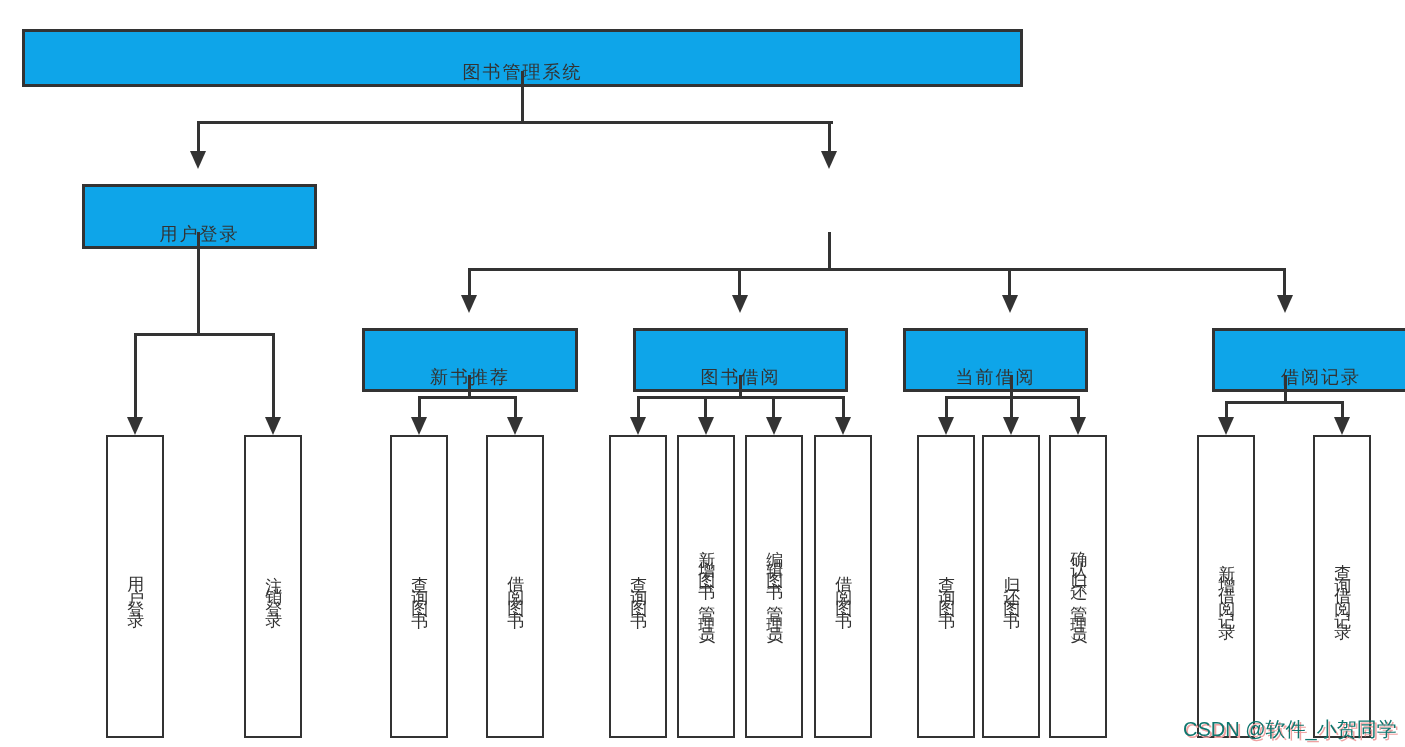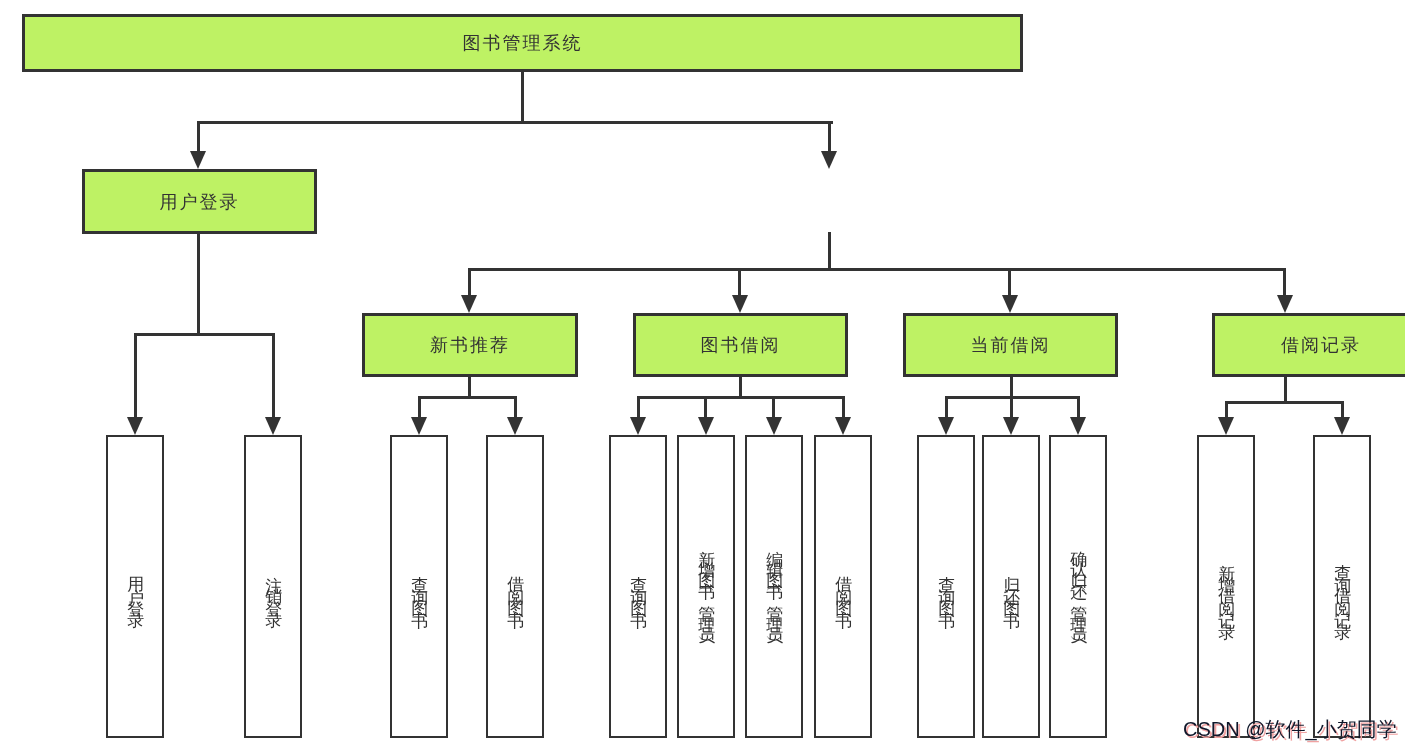--- a/index.html
+++ b/index.html
@@ -9,27 +9,28 @@
     height: 747px;
     background: #ffffff;
     font-family: "Liberation Sans", "DejaVu Sans", sans-serif;
     overflow: hidden;
   }
   
   .hbox {
     position: absolute;
     box-sizing: border-box;
     border: 3px solid #333333;
-    background: #bef264;
+    background: #0ea5e9;
     display: flex;
-    align-items: center;
+    align-items: flex-end;
     justify-content: center;
     font-size: 18px;
     letter-spacing: 2px;
     color: #333333;
+    margin-top: 15px;
   }
   
   .vbox {
     position: absolute;
     box-sizing: border-box;
     top: 435px;
     width: 58px;
     height: 303px;
     border: 2px solid #333333;
     background: #ffffff;
@@ -57,21 +58,21 @@
     border-left: 8px solid transparent;
     border-right: 8px solid transparent;
     border-top: 18px solid #333333;
   }
   
   #watermark {
     position: absolute;
     left: 1183px;
     top: 716px;
     font-size: 20px;
-    color: #0f172a;
+    color: #0f766e;
     text-shadow: 2px 2px 0 #f0a2a2;
     white-space: nowrap;
   }
 </style>
 </head>
 <body>
 
 <div id="stage">
 
   <div class="hbox" style="left:22px; top:14px; width:1001px; height:58px;">
@@ -106,21 +107,21 @@
   <div class="ar" style="left:732px; top:295px;"></div>
   <div class="ar" style="left:1002px; top:295px;"></div>
   <div class="ar" style="left:1277px; top:295px;"></div>
 
   <div class="hbox" style="left:633px; top:313px; width:215px; height:64px;">
     <span>图书借阅</span>
   </div>
   <div class="hbox" style="left:362px; top:313px; width:216px; height:64px;">
     <span>新书推荐</span>
   </div>
-  <div class="hbox" style="left:903px; top:313px; width:215px; height:64px;">
+  <div class="hbox" style="left:903px; top:313px; width:185px; height:64px;">
     <span>当前借阅</span>
   </div>
   <div class="hbox" style="left:1212px; top:313px; width:218px; height:64px;">
     <span>借阅记录</span>
   </div>
 
   <div class="vl" style="left:468px; top:375px; height:23px;"></div>
   <div class="hl" style="left:418px; top:396px; width:99px;"></div>
   <div class="vl" style="left:418px; top:396px; height:24px;"></div>
   <div class="vl" style="left:514px; top:396px; height:24px;"></div>

